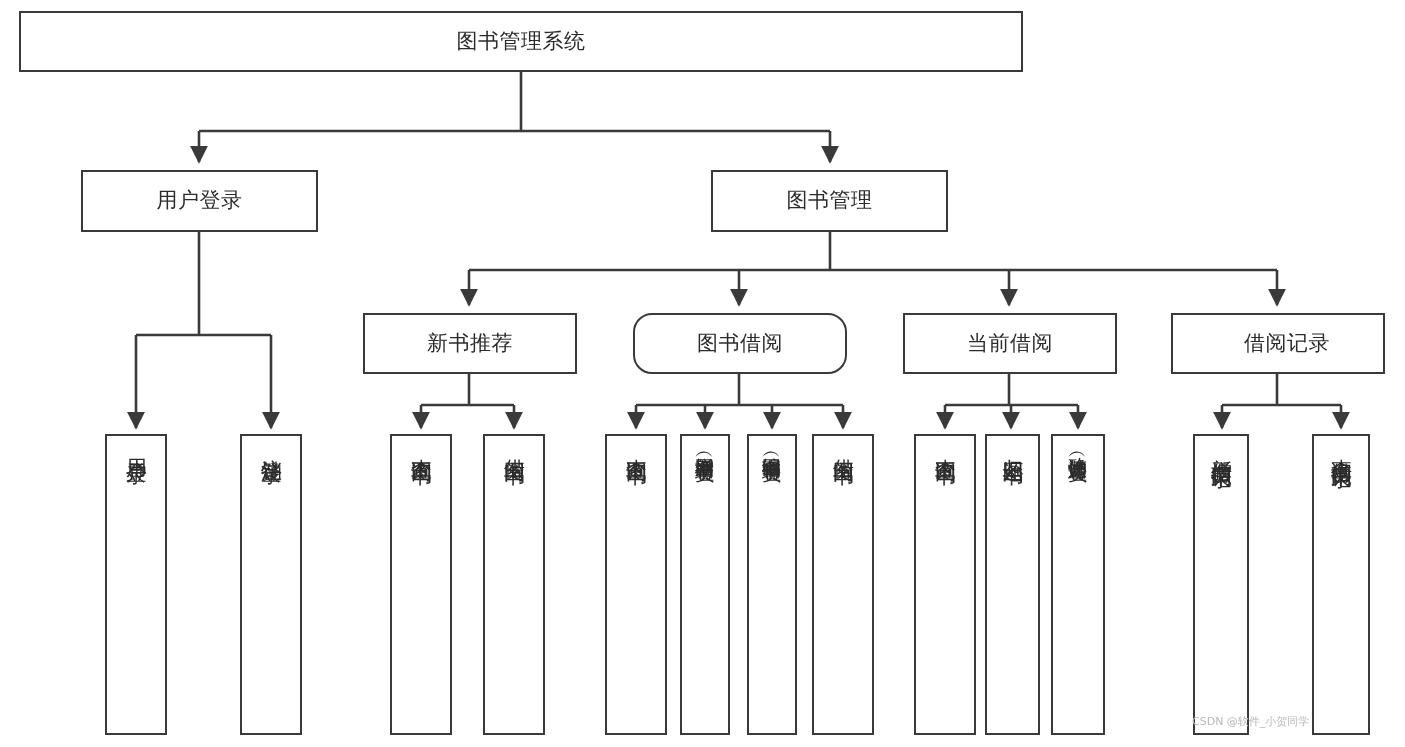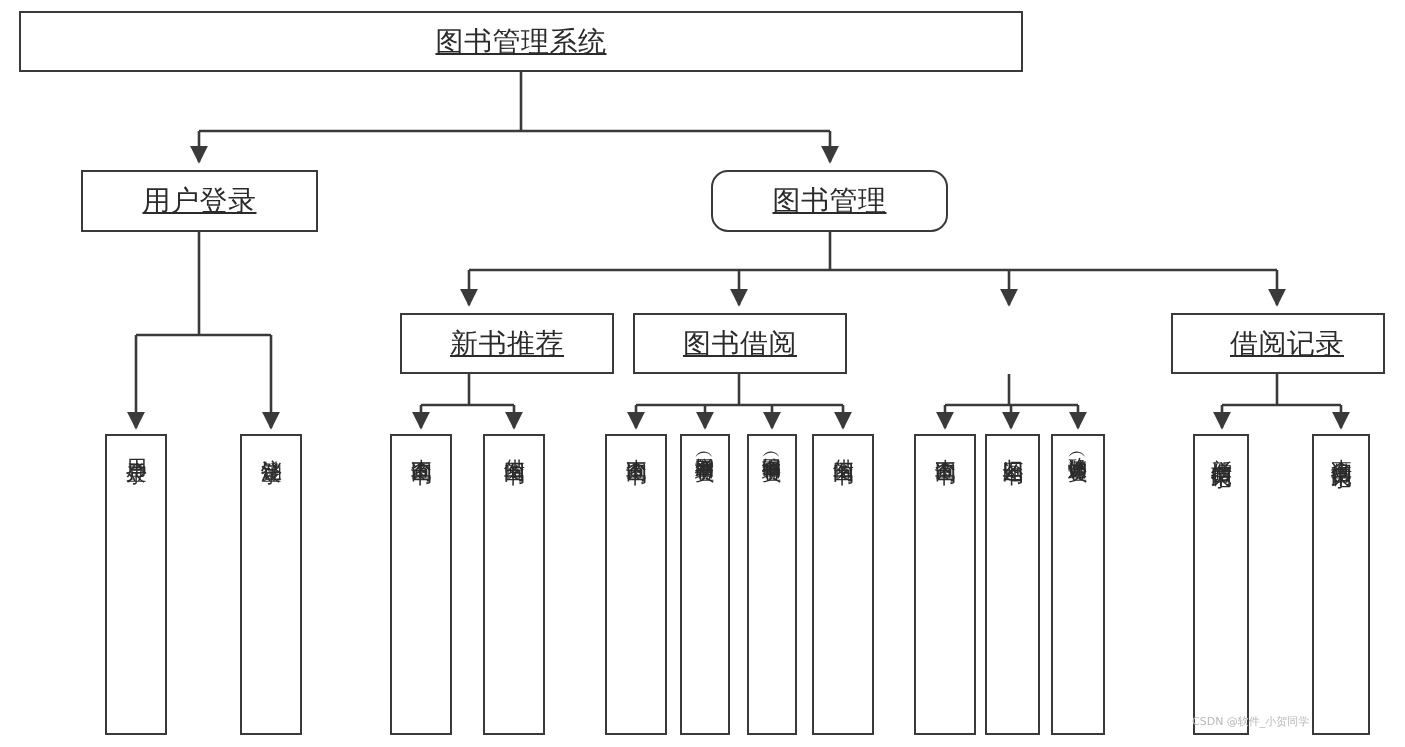--- a/index.html
+++ b/index.html
@@ -36,23 +36,22 @@
     color: #2b2b2b;
     z-index: 2;
   }
   .node .lbl {
     display: block;
     text-align: center;
     line-height: 1.12;
     letter-spacing: 0.5px;
   }
   .node.horiz .lbl {
-    font-size: 28px;
+    font-size: 21px;
     writing-mode: horizontal-tb;
-    text-decoration: underline;
   }
   .node.vert {
     align-items: flex-start;
     padding-top: 6px;
   }
   .node.vert .lbl {
     writing-mode: vertical-rl;
     text-orientation: upright;
     font-size: 21px;
     line-height: 1.0;
@@ -129,29 +128,32 @@
     </g>
   </svg>
 
   <div class="node horiz" style="left:19px; top:11px; width:1004px; height:61px;">
     <span class="lbl">图书管理系统</span>
   </div>
 
   <div class="node horiz" style="left:81px; top:170px; width:237px; height:62px;">
     <span class="lbl">用户登录</span>
   </div>
-  <div class="node horiz" style="left:711px; top:170px; width:237px; height:62px;border-radius:17px;">
+  <div class="node horiz" style="left:711px; top:170px; width:237px; height:62px;">
     <span class="lbl">图书管理</span>
   </div>
 
-  <div class="node horiz" style="left:363px; top:313px; width:214px; height:61px;margin-left:37px;">
+  <div class="node horiz" style="left:363px; top:313px; width:214px; height:61px;">
     <span class="lbl">新书推荐</span>
   </div>
-  <div class="node horiz" style="left:633px; top:313px; width:214px; height:61px;">
+  <div class="node horiz" style="left:633px; top:313px; width:214px; height:61px;border-radius:19px;">
     <span class="lbl">图书借阅</span>
+  </div>
+  <div class="node horiz" style="left:903px; top:313px; width:214px; height:61px;">
+    <span class="lbl">当前借阅</span>
   </div>
   <div class="node horiz" style="left:1171px; top:313px; width:214px; height:61px;padding-left:18px;">
     <span class="lbl">借阅记录</span>
   </div>
 
   <div class="node vert" style="left:105px; top:434px; width:62px; height:301px;">
     <span class="lbl">用户登录</span>
   </div>
   <div class="node vert" style="left:240px; top:434px; width:62px; height:301px;">
     <span class="lbl">注销登录</span>

